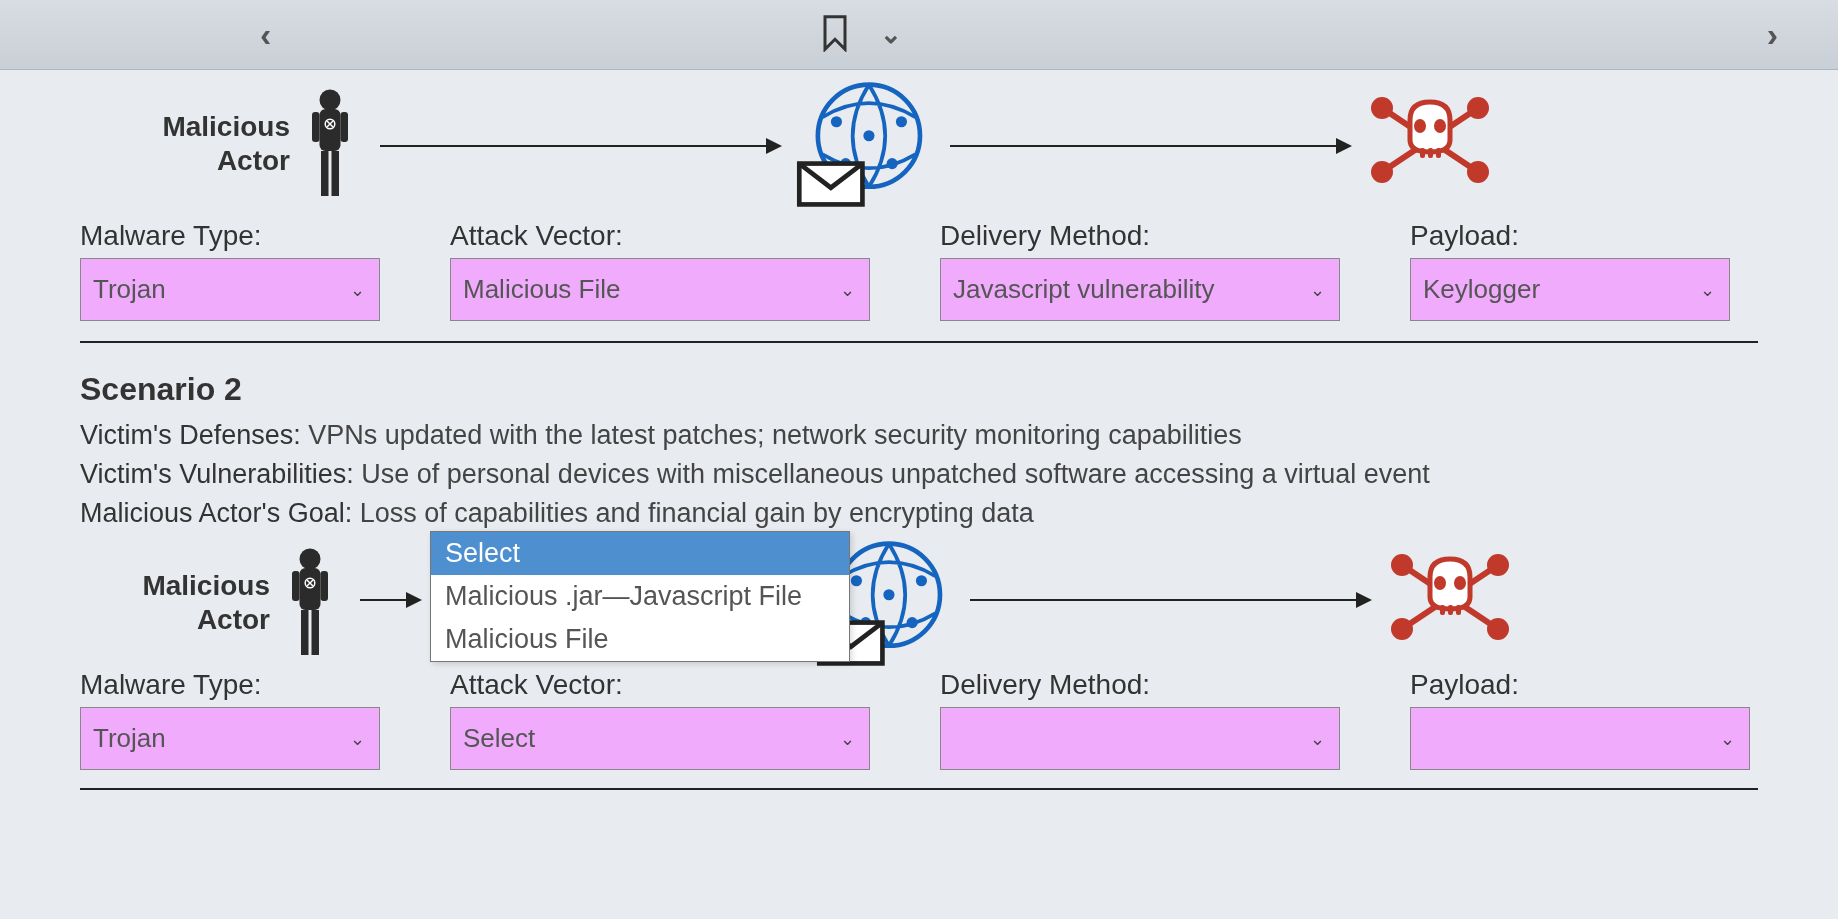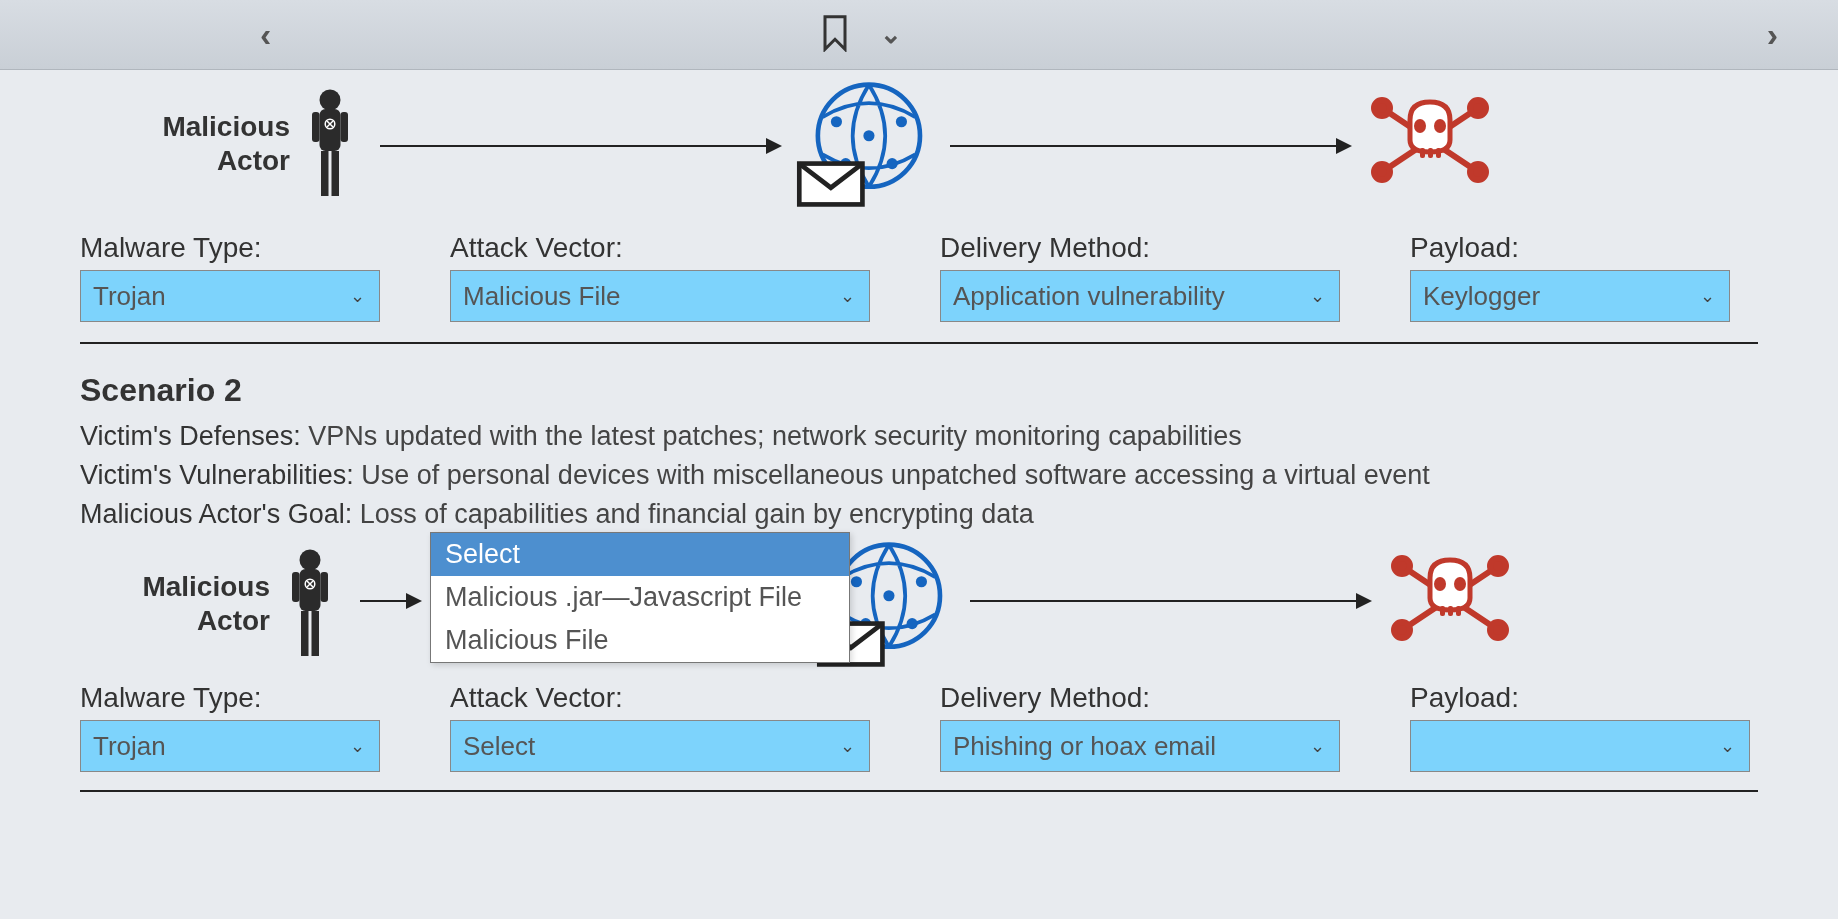--- a/index.html
+++ b/index.html
@@ -52,29 +52,29 @@
     border-top: 8px solid transparent;
     border-bottom: 8px solid transparent;
   }
   .net-icon { position:absolute; }
   .net-icon svg { width: 150px; height: 130px; }
   .skull-icon { position:absolute; }
   .skull-icon svg { width: 120px; height: 100px; }
   .fields-row {
     display: flex;
     gap: 70px;
-    margin-top: 12px;
+    margin-top: 0;
     align-items: flex-end;
   }
   .field-group { display:flex; flex-direction:column; gap:6px; }
   .field-label { font-size: 28px; color: #333; }
   .select {
     border: 1px solid #888;
-    background: #7dd3fc;
-    height: 52px;
+    background: #f0abfc;
+    height: 63px;
     padding: 0 40px 0 12px;
     font-size: 26px;
     color: #555;
     display:flex;
     align-items:center;
     position:relative;
     cursor:pointer;
   }
   .select .caret {
     position:absolute;
@@ -194,21 +194,21 @@
       <div class="field-group" style="width:420px;">
         <div class="field-label">Attack Vector:</div>
         <div class="select">
           <span>Malicious File</span>
           <span class="caret">⌄</span>
         </div>
       </div>
       <div class="field-group" style="width:400px;">
         <div class="field-label">Delivery Method:</div>
         <div class="select">
-          <span>Application vulnerability</span>
+          <span>Javascript vulnerability</span>
           <span class="caret">⌄</span>
         </div>
       </div>
       <div class="field-group" style="width:320px;">
         <div class="field-label">Payload:</div>
         <div class="select">
           <span>Keylogger</span>
           <span class="caret">⌄</span>
         </div>
       </div>
@@ -299,21 +299,20 @@
       <div class="field-group" style="width:420px;">
         <div class="field-label">Attack Vector:</div>
         <div class="select">
           <span>Select</span>
           <span class="caret">⌄</span>
         </div>
       </div>
       <div class="field-group" style="width:400px;">
         <div class="field-label">Delivery Method:</div>
         <div class="select">
-          <span>Phishing or hoax email</span>
           <span class="caret">⌄</span>
         </div>
       </div>
       <div class="field-group" style="width:340px;">
         <div class="field-label">Payload:</div>
         <div class="select">
           <span class="caret">⌄</span>
         </div>
       </div>
     </div>

